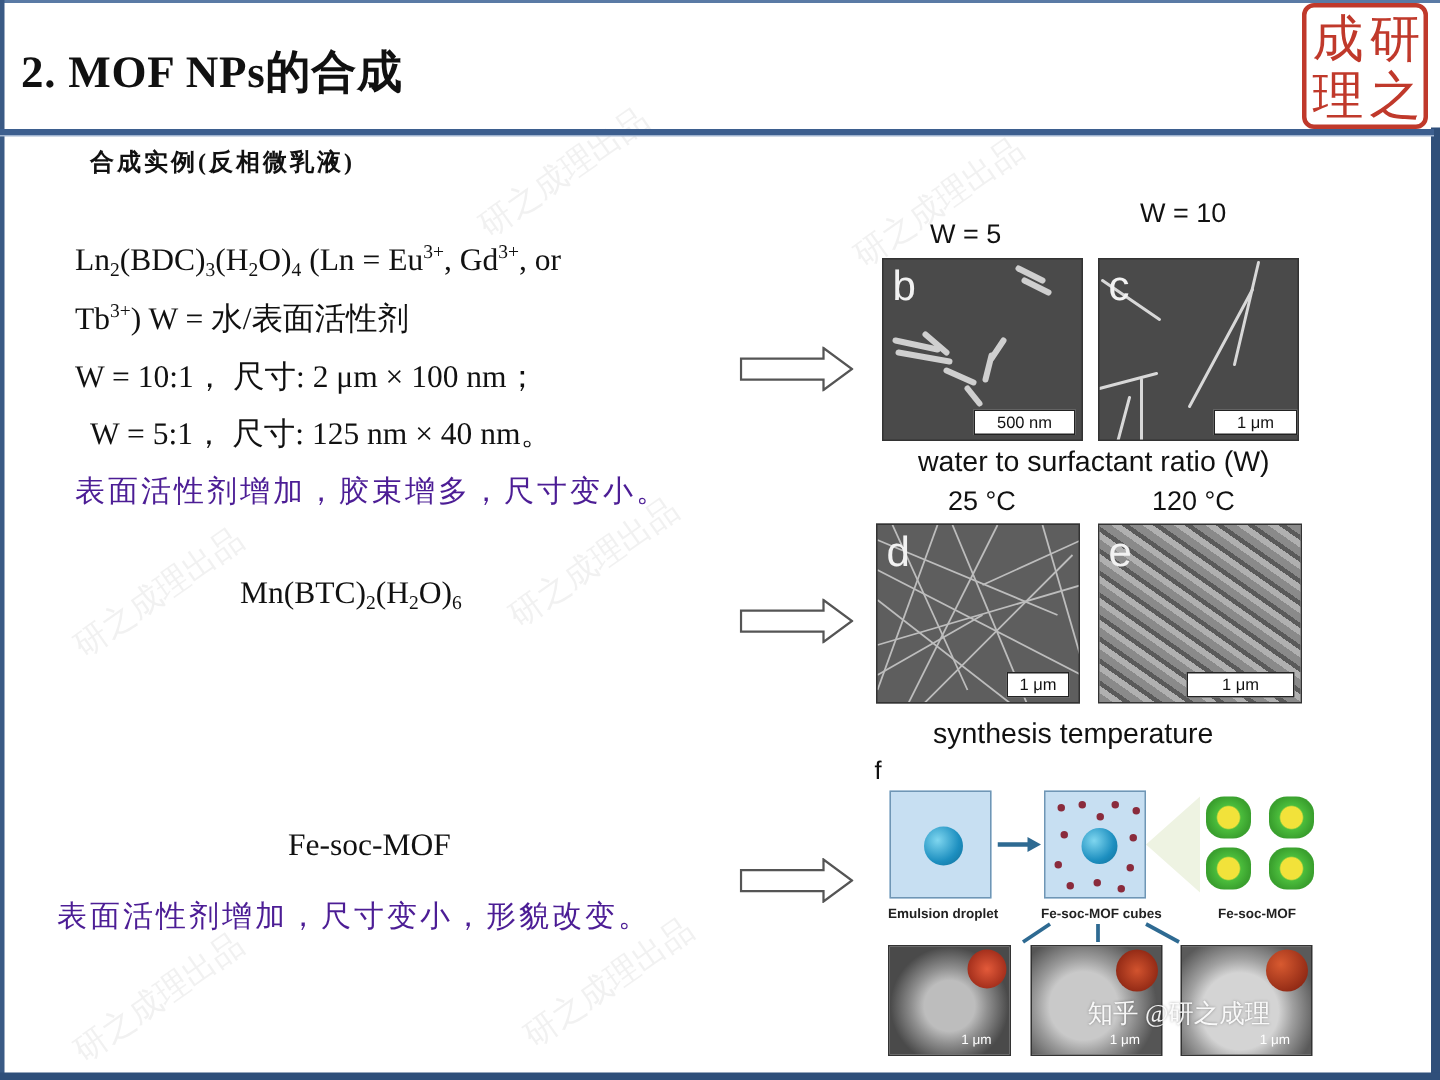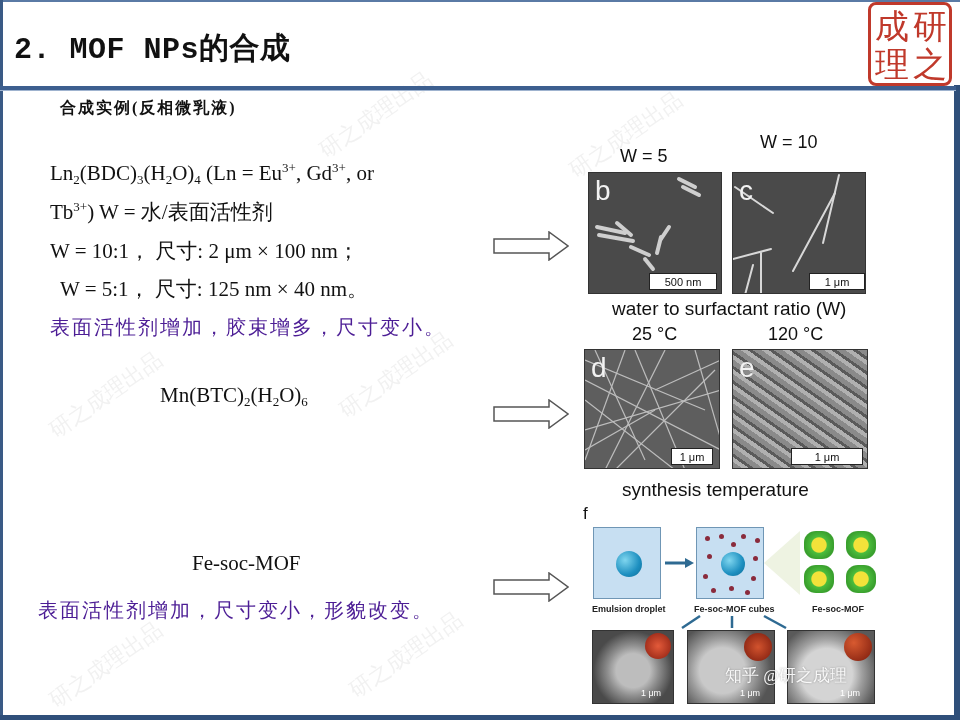--- a/index.html
+++ b/index.html
@@ -7,21 +7,21 @@
     body { position: relative; font-family: "Liberation Serif", "DejaVu Serif", serif; color: #111; }
 
     .slide { position: absolute; left: 0; top: 0; width: 960px; height: 720px; background: #fff; }
     .frame-left { position: absolute; left: 0; top: 0; width: 3px; height: 720px; background: #3a5a85; }
     .frame-right { position: absolute; left: 954px; top: 85px; width: 6px; height: 635px; background: #2f4f7a; }
     .frame-bottom { position: absolute; left: 0; top: 715px; width: 960px; height: 5px; background: #2f4f7a; }
     .frame-top { position: absolute; left: 0; top: 0; width: 960px; height: 2px; background: #5a7aa5; }
     .header-rule { position: absolute; left: 0; top: 86px; width: 956px; height: 4px; background: #3d5f8f; }
     .header-rule-light { position: absolute; left: 0; top: 90px; width: 956px; height: 1px; background: #9fb3cf; }
 
-    .title { position: absolute; left: 14px; top: 28px; font-size: 30px; font-weight: bold; letter-spacing: 0.5px; white-space: nowrap; font-family: Liberation Mono, monospace; }
+    .title { position: absolute; left: 14px; top: 28px; font-size: 30px; font-weight: bold; letter-spacing: 0.5px; white-space: nowrap; }
     .subtitle { position: absolute; left: 28px; top: 98px; font-size: 16px; font-weight: bold; letter-spacing: 2px; white-space: nowrap; margin-left: 32px; }
 
     .seal { position: absolute; left: 868px; top: 2px; width: 84px; height: 84px; border: 3px solid #c0392b; border-radius: 8px; background: #fff; }
     .seal-char { position: absolute; width: 38px; height: 38px; font-family: "DejaVu Serif", serif; font-size: 34px; line-height: 38px; color: #c0392b; text-align: center; font-weight: normal; }
     .seal-c1 { left: 40px; top: 2px; }
     .seal-c2 { left: 40px; top: 40px; }
     .seal-c3 { left: 2px; top: 2px; }
     .seal-c4 { left: 2px; top: 40px; }
 
     .txt { position: absolute; white-space: nowrap; font-size: 21px; line-height: 26px; }

